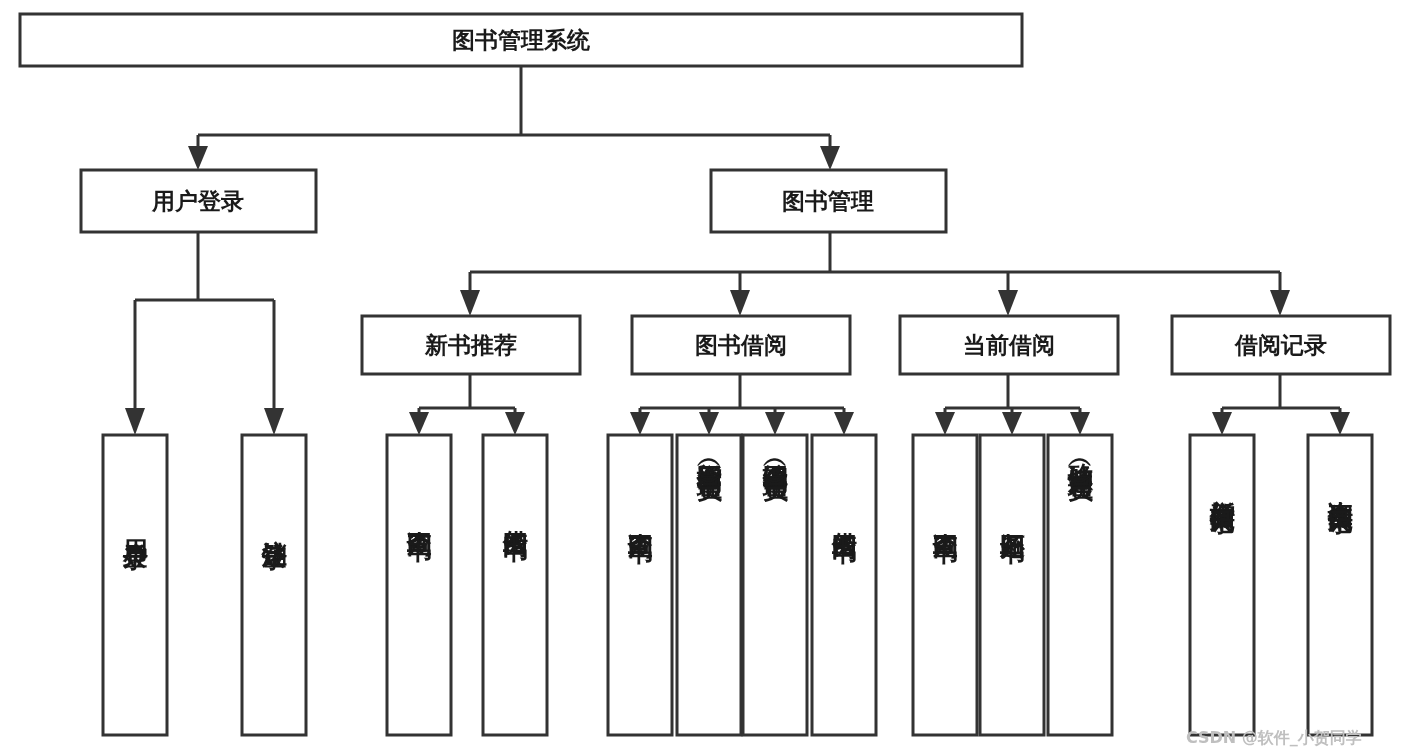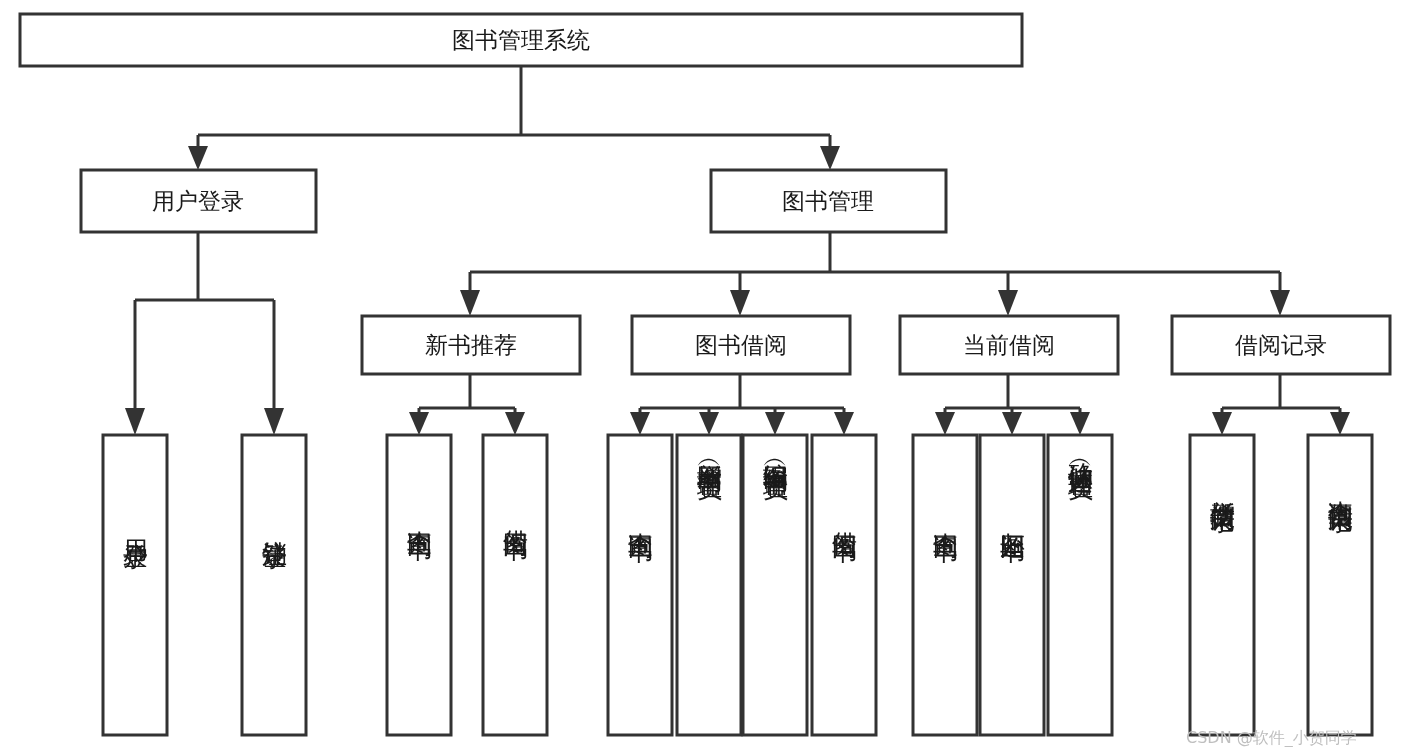--- a/index.html
+++ b/index.html
@@ -11,20 +11,21 @@
     width: 1405px;
     height: 747px;
     font-family: "DejaVu Sans", "Liberation Sans", sans-serif;
     overflow: hidden;
   }
   #diagram-root {
     position: relative;
     width: 1159px;
     height: 747px;
     background: #ffffff;
+    font-weight: bold;
   }
   svg#flow-svg {
     position: absolute;
     left: 0;
     top: 0;
     width: 1405px;
     height: 747px;
   }
   .node-box {
     fill: #ffffff;

